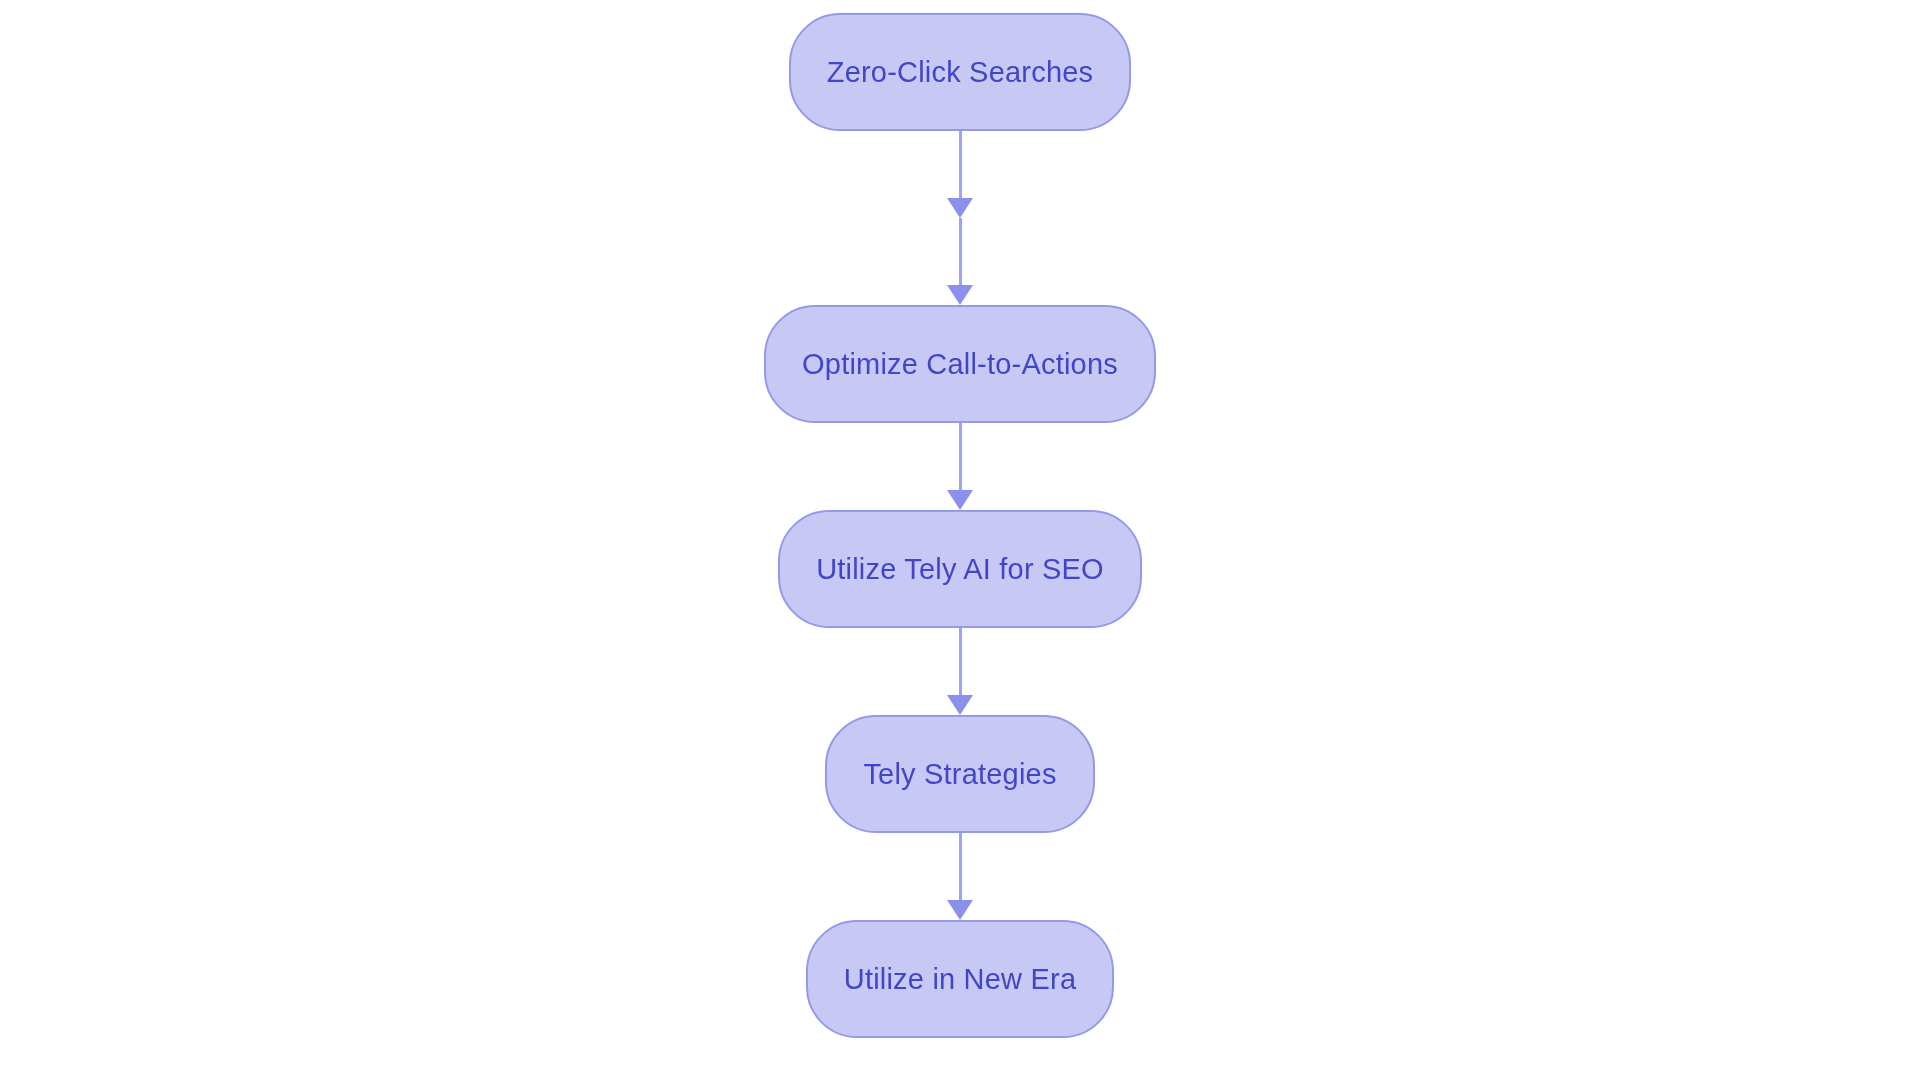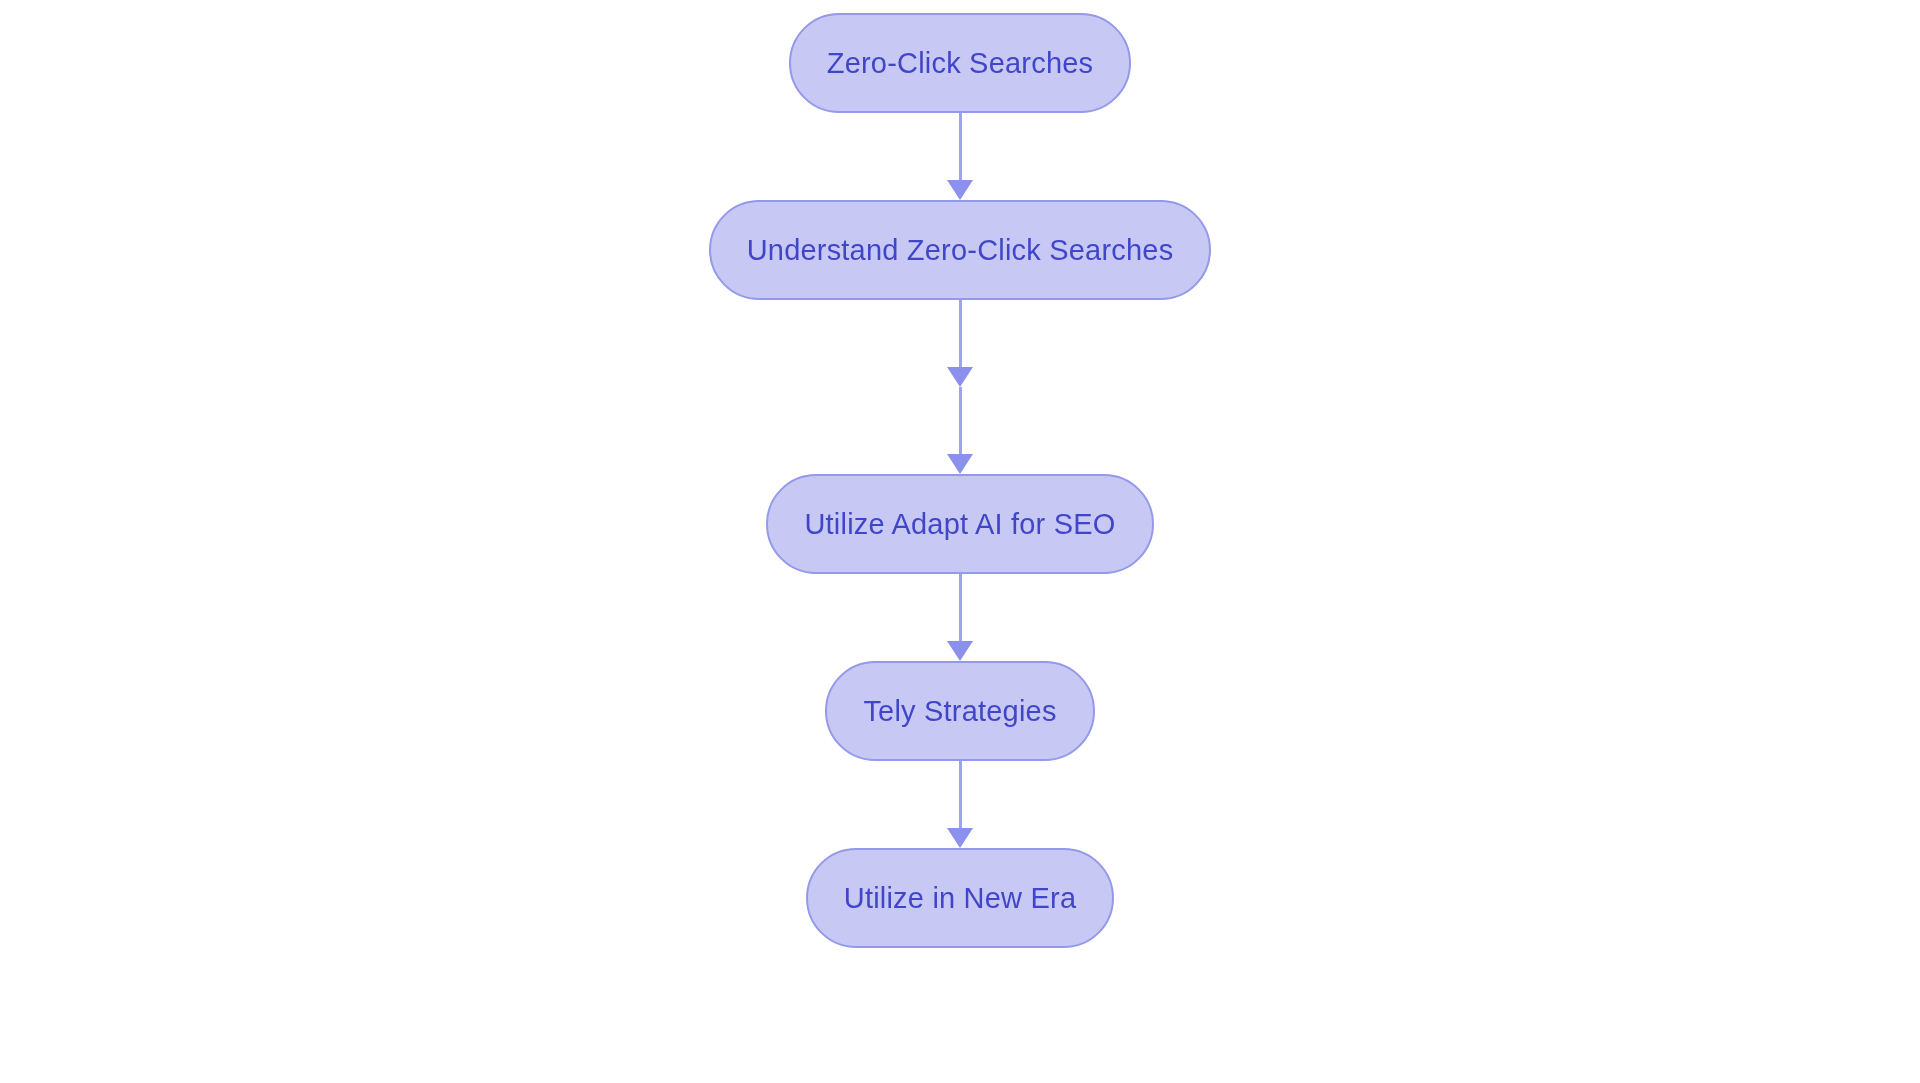--- a/index.html
+++ b/index.html
@@ -17,21 +17,21 @@
   .flow {
     position: absolute;
     left: 0;
     right: 0;
     top: 13px;
     display: flex;
     flex-direction: column;
     align-items: center;
   }
   .node {
-    height: 100px;
+    height: 118px;
     box-sizing: border-box;
     border-radius: 51px;
     background: var(--node-fill, #c7c9f4);
     border: 2px solid var(--node-border, #9599e9);
     display: flex;
     align-items: center;
     justify-content: center;
     padding: 0 36px;
     min-width: 250px;
   }
@@ -67,37 +67,37 @@
 <div class="flow" id="flow">
   <div class="node">
     <span class="node-label">Zero-Click Searches</span>
   </div>
 
   <div class="connector">
     <div class="line"></div>
     <div class="arrowhead"></div>
   </div>
 
+
+  <div class="connector">
+    <div class="line"></div>
+    <div class="arrowhead"></div>
+  </div>
+
   <div class="node">
-    <span class="node-label">Understand Zero-Click Searches</span>
+    <span class="node-label">Optimize Call-to-Actions</span>
   </div>
 
   <div class="connector">
     <div class="line"></div>
     <div class="arrowhead"></div>
   </div>
 
-
-  <div class="connector">
-    <div class="line"></div>
-    <div class="arrowhead"></div>
-  </div>
-
   <div class="node">
-    <span class="node-label">Utilize Adapt AI for SEO</span>
+    <span class="node-label">Utilize Tely AI for SEO</span>
   </div>
 
   <div class="connector">
     <div class="line"></div>
     <div class="arrowhead"></div>
   </div>
 
   <div class="node">
     <span class="node-label">Tely Strategies</span>
   </div>

